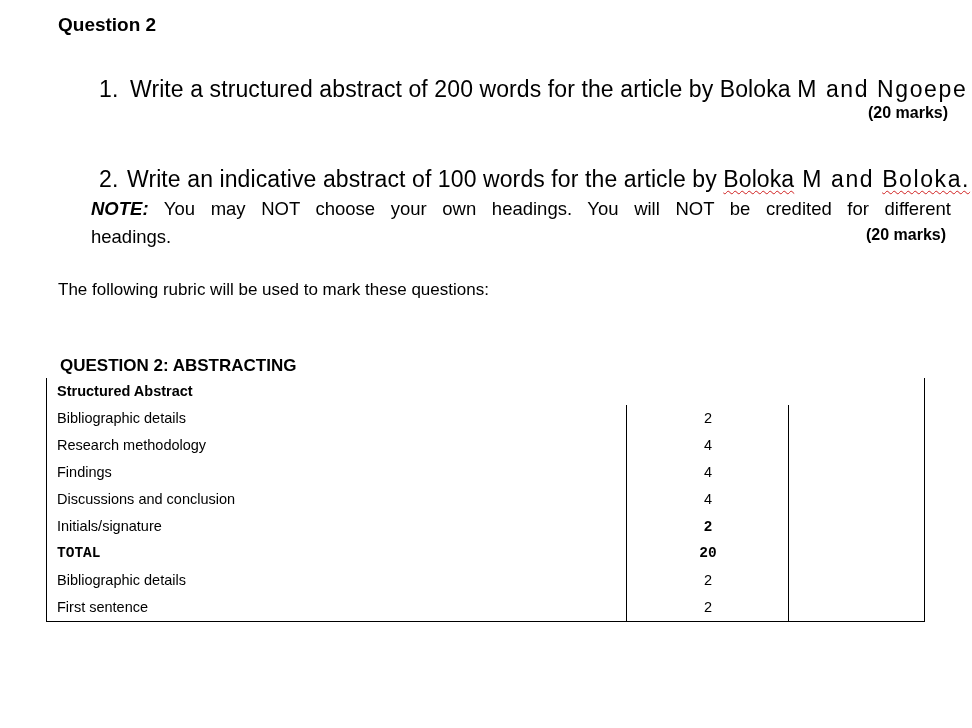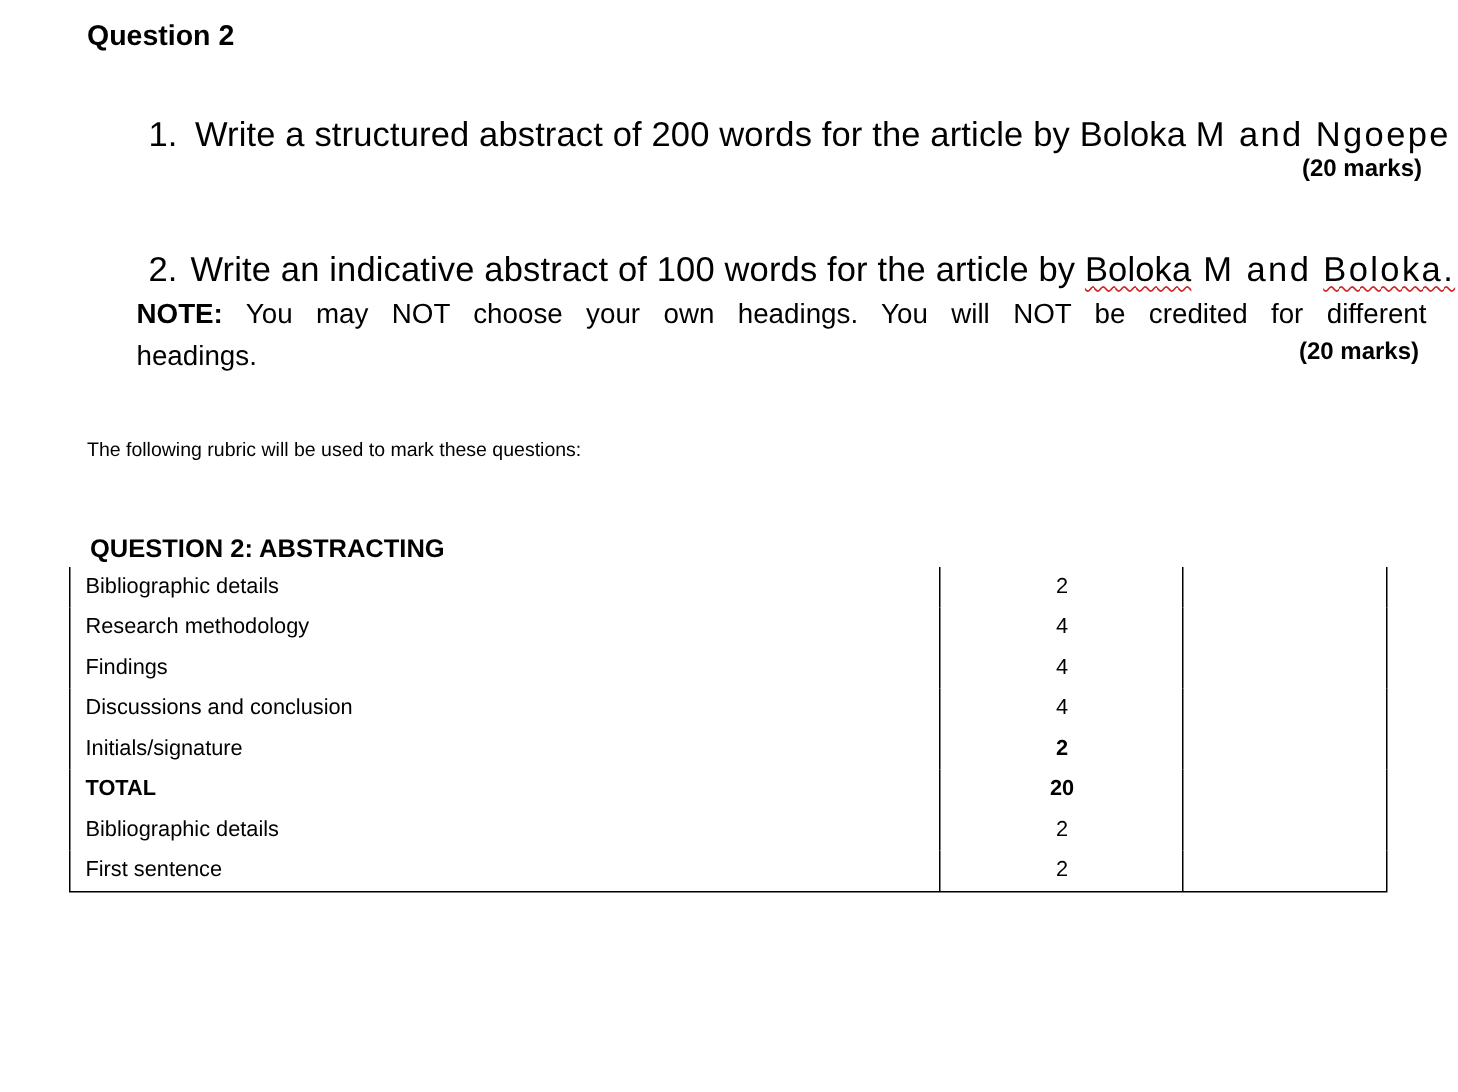--- a/index.html
+++ b/index.html
@@ -40,24 +40,24 @@
       text-underline-offset: 3px;
     }
     .note {
       left: 91px; top: 198px;
       width: 860px;
       font-size: 18.5px;
       text-align: justify;
       text-align-last: justify;
       word-spacing: 4px;
     }
-    .note b { font-weight: bold; }
+    .note b { font-weight: bold; font-style: italic; }
     .note2 { left: 91px; top: 226px; font-size: 18.5px; }
     .marks2 { right: 26px; top: 226px; }
-    .rubric-intro { left: 58px; top: 292px; font-size: 13px; }
+    .rubric-intro { left: 58px; top: 280px; font-size: 17px; }
 
     .table-title {
       left: 60px; top: 356px;
       font-size: 17px; font-weight: bold;
     }
     .rubric {
       position: absolute;
       left: 46px; top: 378px;
       width: 879px;
       border-bottom: 1.5px solid #000;
@@ -76,21 +76,21 @@
       position: absolute; left: 580px; width: 162px; top: 5px;
       font-size: 14.5px; text-align: center;
     }
     .row .div1, .row .div2 {
       position: absolute; top: 0; bottom: 0;
       border-left: 1.5px solid #000;
     }
     .row .div1 { left: 579px; }
     .row .div2 { left: 741px; }
     .row.section .label { font-weight: bold; }
-    .row.total .label, .row.total .score { font-weight: bold; }
+    .row.total .label, .row.total .score { font-weight: bold; font-family: Liberation Mono, monospace; }
     .score.bold { font-weight: bold; }
   </style>
 </head>
 <body>
 
 <div class="abs title">Question 2</div>
 
 <div class="abs q-line q1">
   <span class="num">1.</span><span>Write a structured abstract of 200 words for the article by Boloka</span>
   <span class="spaced">M and Ngoepe M.</span>
@@ -107,20 +107,23 @@
   <span>You may NOT choose your own headings. You will NOT be credited for different</span>
 </div>
 <div class="abs note2">headings.</div>
 <div class="abs marks marks2">(20 marks)</div>
 
 <div class="abs rubric-intro">The following rubric will be used to mark these questions:</div>
 
 <div class="abs table-title">QUESTION 2: ABSTRACTING</div>
 
 <div class="rubric">
+  <div class="row section">
+    <span class="label">Structured Abstract</span>
+  </div>
   <div class="row">
     <span class="label">Bibliographic details</span>
     <span class="div1"></span>
     <span class="score">2</span>
     <span class="div2"></span>
   </div>
   <div class="row">
     <span class="label">Research methodology</span>
     <span class="div1"></span>
     <span class="score">4</span>

